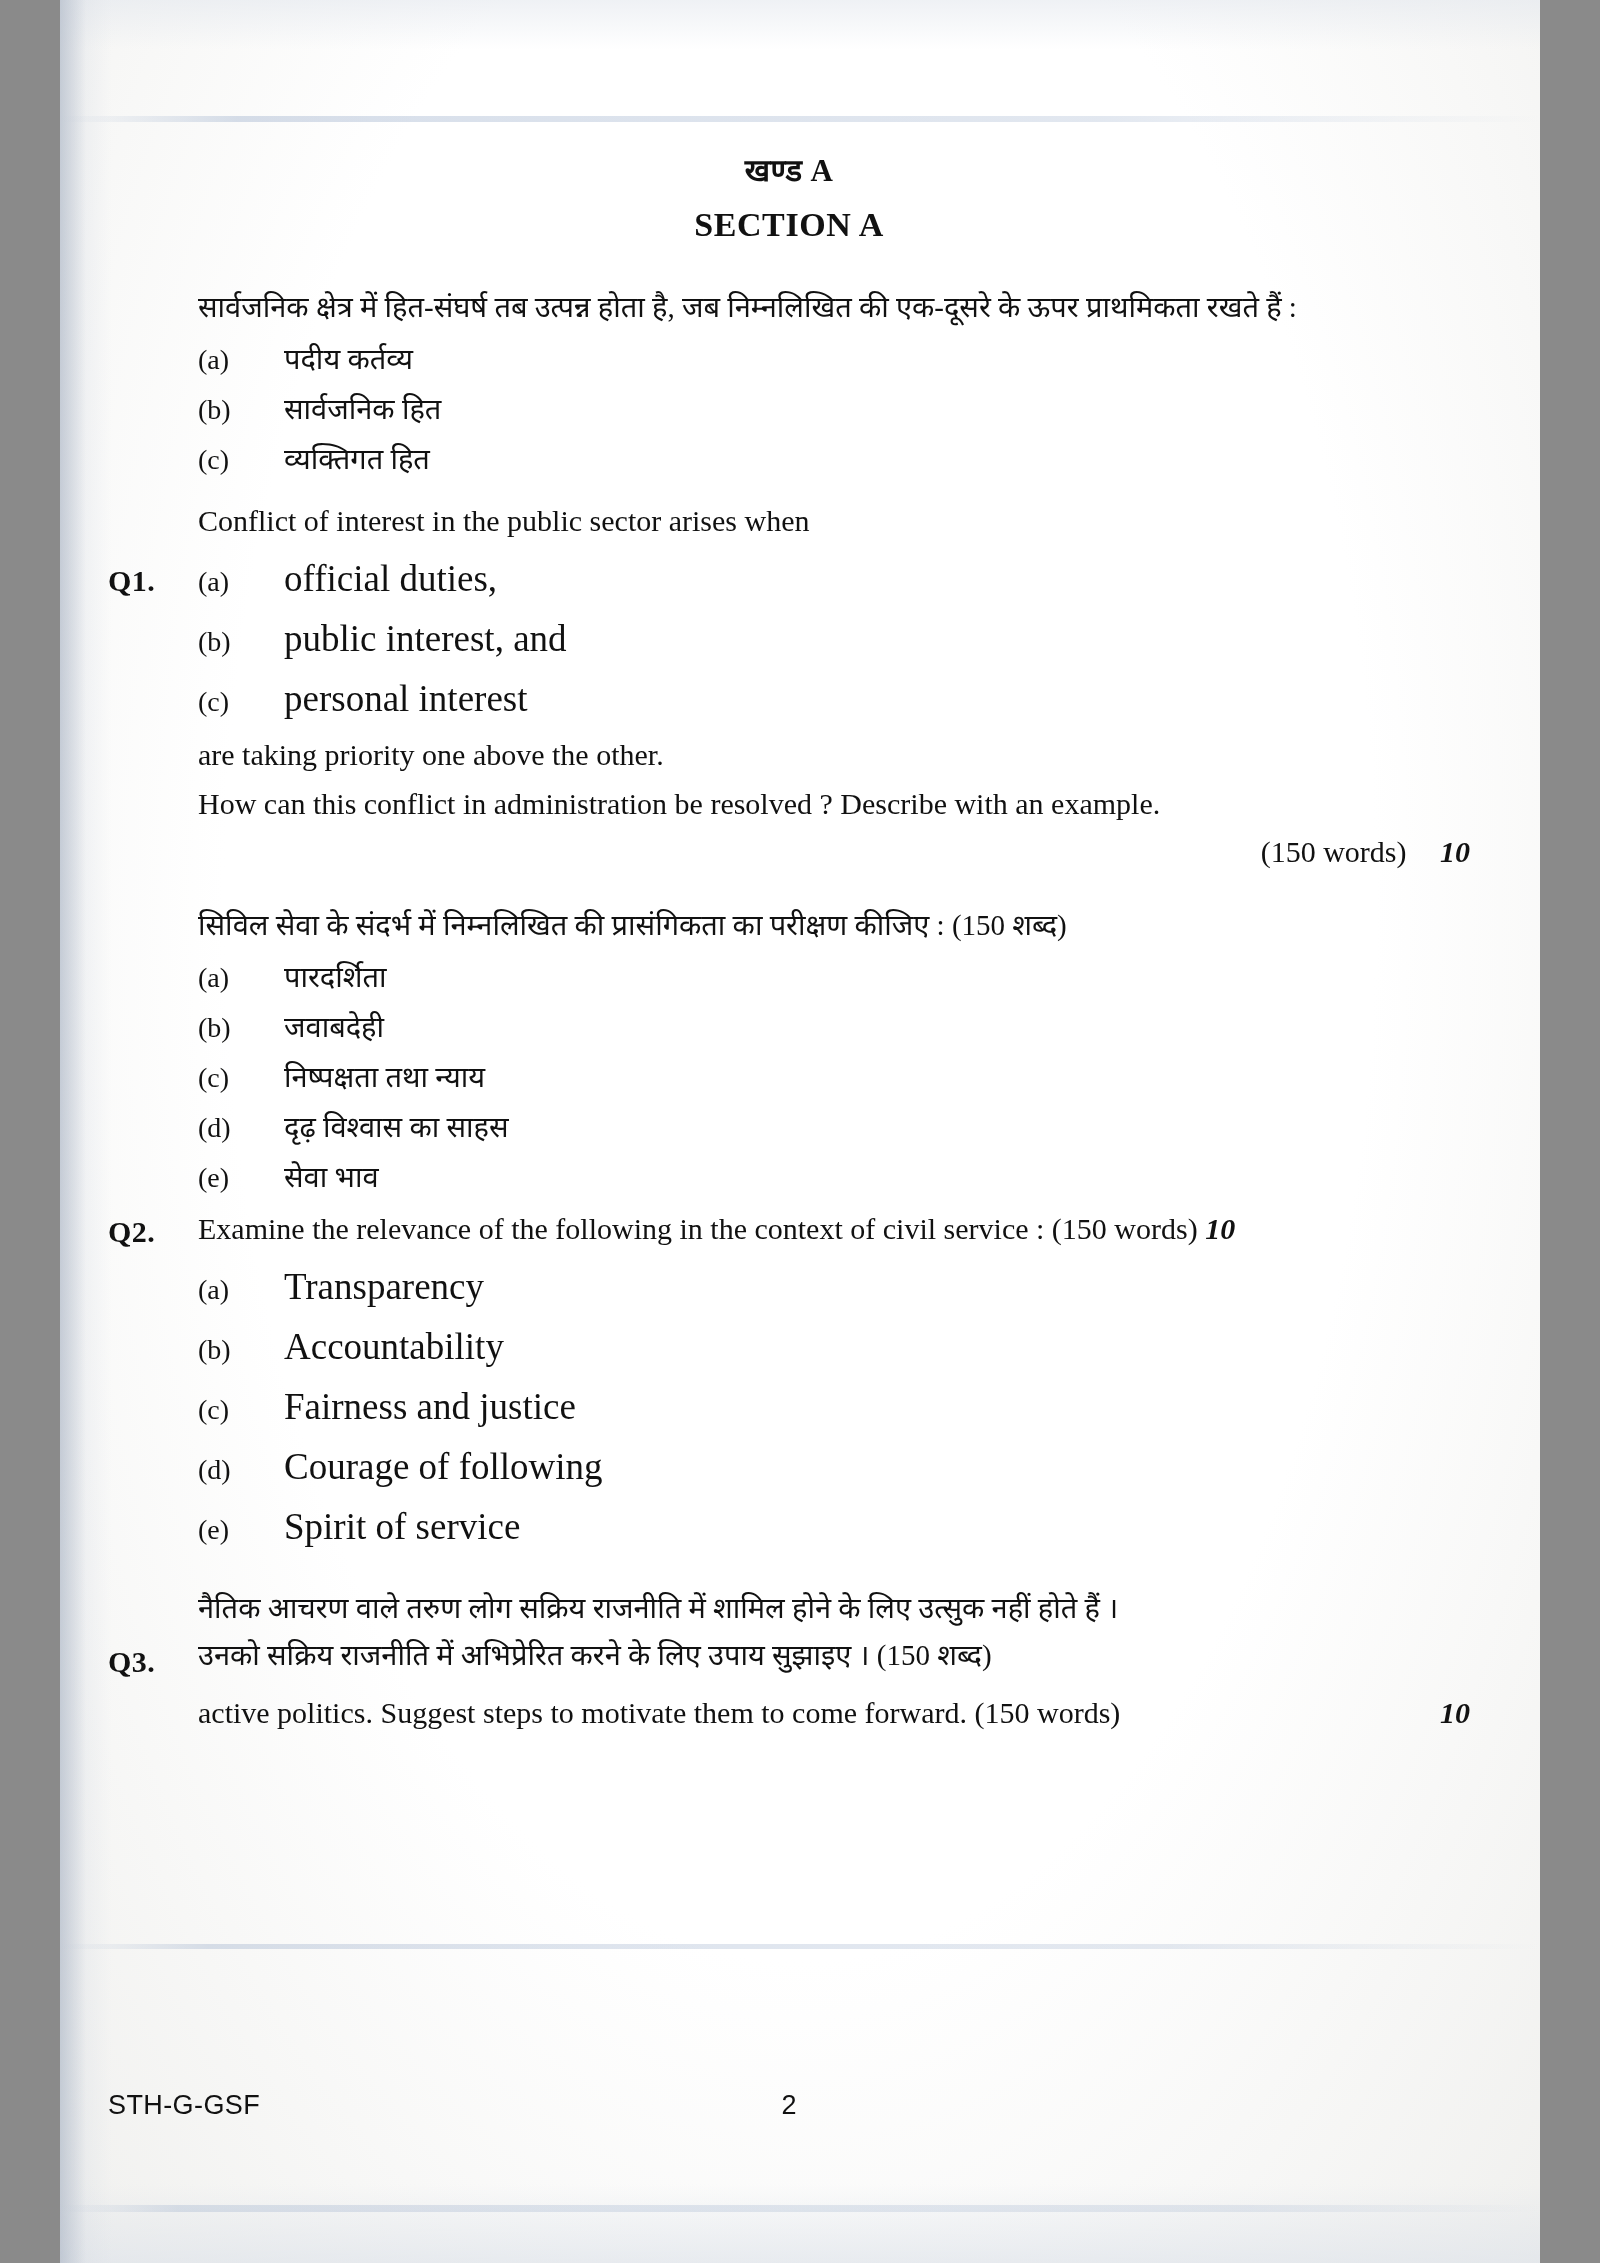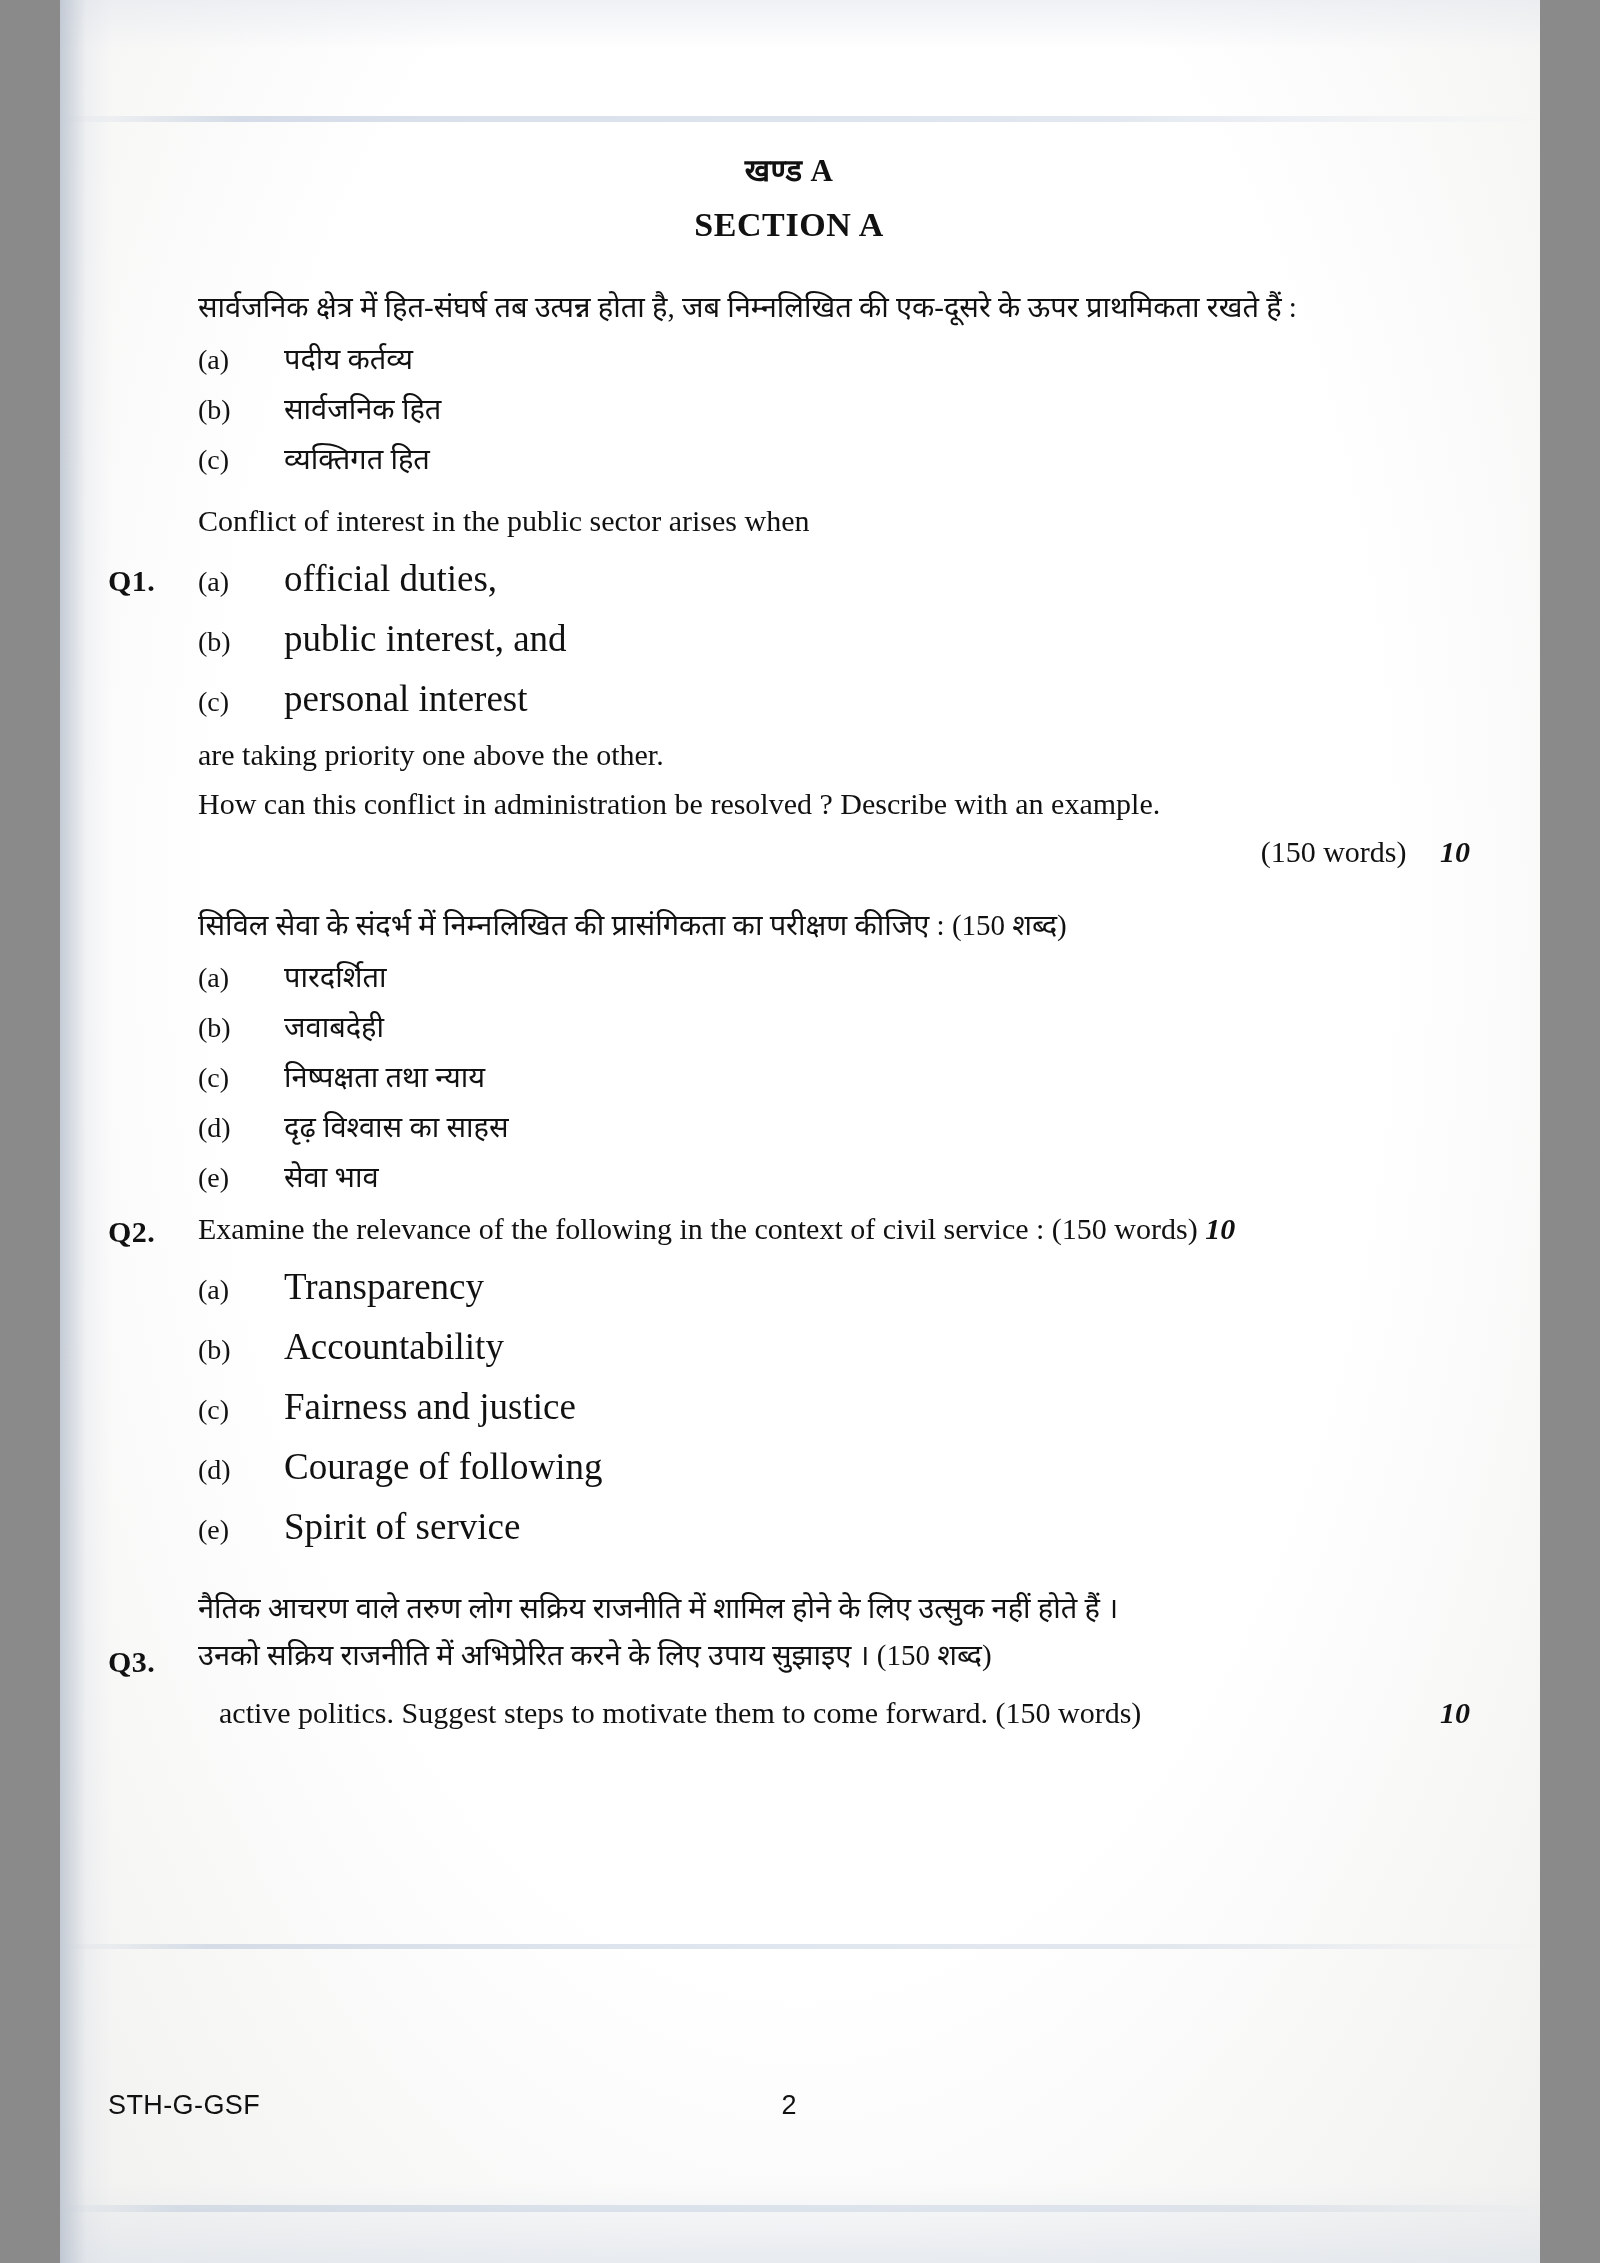--- a/index.html
+++ b/index.html
@@ -311,21 +311,21 @@
       <div class="q-num">Q3.</div>
       <div class="q-body">
 
         <div class="hi hi-just">नैतिक आचरण वाले तरुण लोग सक्रिय राजनीति में शामिल होने के लिए उत्सुक नहीं होते हैं ।</div>
         <div class="hi">उनको सक्रिय राजनीति में अभिप्रेरित करने के लिए उपाय सुझाइए । (150 शब्द)</div>
 
         <div class="gap-sm"></div>
 
 
         <div class="en" style="display:flex; align-items:baseline;">
-          <span style="flex:1 1 auto;margin-left:21px;">active politics. Suggest steps to motivate them to come forward.  (150 words)</span>
+          <span style="flex:1 1 auto;">active politics. Suggest steps to motivate them to come forward.  (150 words)</span>
           <span class="marks">10</span>
         </div>
 
       </div>
     </div>
 
   </div>
 
   <div class="footer">
     <span class="footer-code">STH-G-GSF</span>

